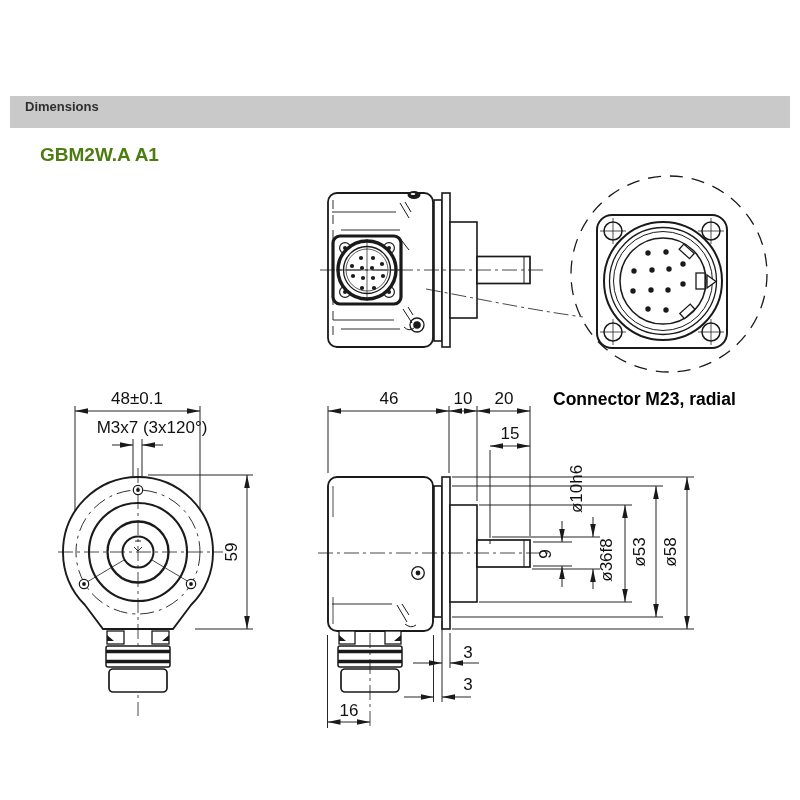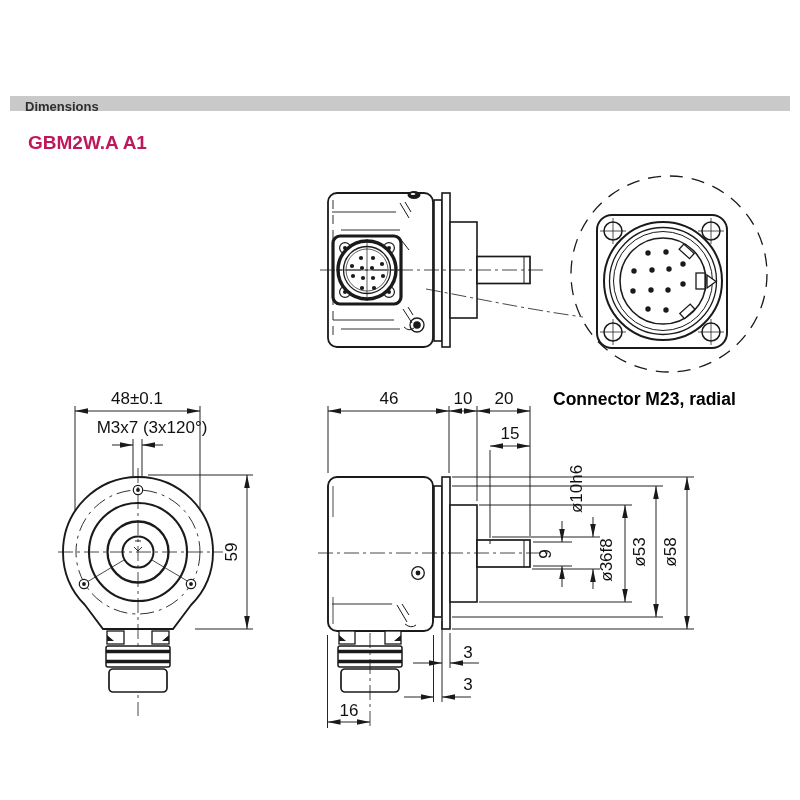--- a/index.html
+++ b/index.html
@@ -1,19 +1,19 @@
 <!DOCTYPE html>
 <html><head>
 <meta charset="utf-8">
 <style>
   html,body{margin:0;padding:0;background:#fff;}
   body{width:800px;height:800px;position:relative;font-family:"Liberation Sans",sans-serif;overflow:hidden;}
-  .hdr-bar{position:absolute;left:10px;top:96px;width:765px;height:15px;background:#c9c9c9;
+  .hdr-bar{position:absolute;left:10px;top:96px;width:765px;height:32px;background:#c9c9c9;
     font-size:13px;font-weight:bold;color:#2e2e2e;line-height:22px;padding-left:15px;}
-  .doc-title{position:absolute;left:24px;top:128px;font-size:19px;font-weight:bold;color:#be185d;margin:4px;}
+  .doc-title{position:absolute;left:24px;top:128px;font-size:19px;font-weight:bold;color:#4d7c0f;margin:16px;}
   svg{position:absolute;left:0;top:0;}
   svg text{font-family:"Liberation Sans",sans-serif;font-size:17px;fill:#111;}
   text.cap{font-weight:bold;font-size:17.5px;fill:#000;}
   .oln{fill:#fff;stroke:#1a1a1a;}
   .dim line,.dim path{stroke:#1a1a1a;stroke-width:0.95;fill:none;}
   .ext{stroke:#1a1a1a;stroke-width:0.85;fill:none;}
   .thin{stroke:#1a1a1a;fill:none;}
   .cl{stroke:#1a1a1a;stroke-width:0.8;fill:none;stroke-dasharray:15 4 3 4;}
 </style>
 </head>

